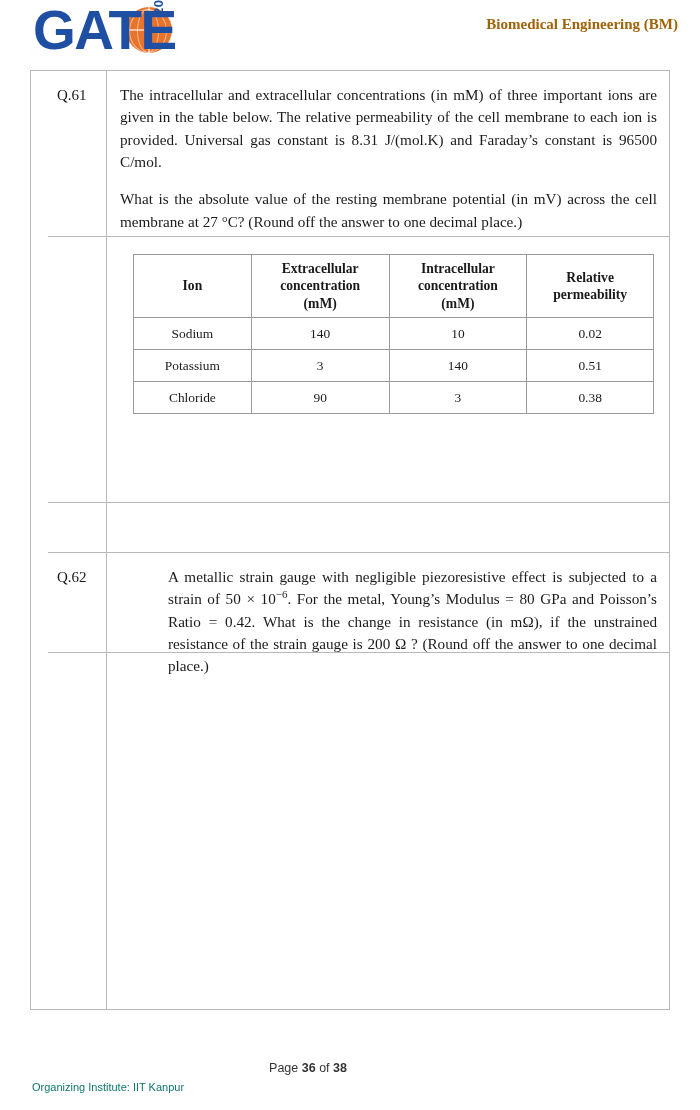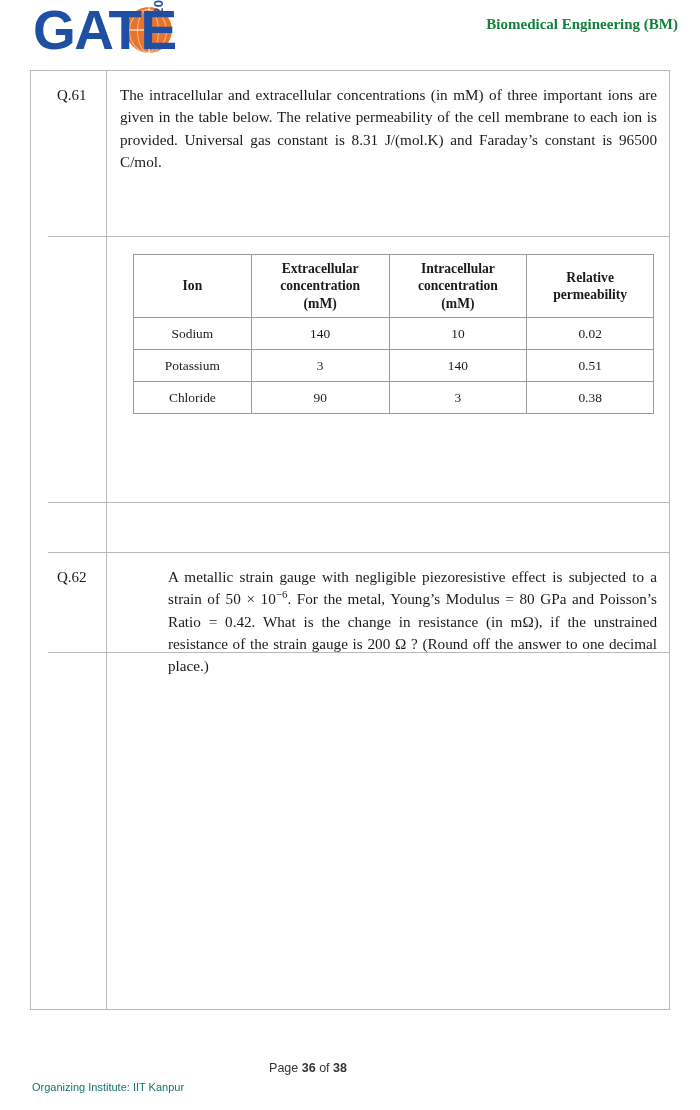--- a/index.html
+++ b/index.html
@@ -95,21 +95,21 @@
     transform-origin: left top;
     white-space: nowrap;
   }
   .paper-title {
     position: absolute;
     right: 22px;
     top: 16px;
     font-family: "Liberation Serif", serif;
     font-weight: bold;
     font-size: 15px;
-    color: #15803d;
+    color: #a16207;
     white-space: nowrap;
   }
 
   
   .qframe {
     position: absolute;
     left: 30px;
     top: 70px;
     width: 640px;
     height: 940px;
@@ -229,20 +229,21 @@
 
   <div class="paper-title">Biomedical Engineering (BM)</div>
 </div>
 
 <div class="qframe">
 
   <div class="qrow row-question61">
     <div class="qnum-cell">Q.61</div>
     <div class="qbody-cell">
       <p>The intracellular and extracellular concentrations (in mM) of three important ions are given in the table below. The relative permeability of the cell membrane to each ion is provided. Universal gas constant is 8.31 J/(mol.K) and Faraday’s constant is 96500 C/mol.</p>
+      <p>What is the absolute value of the resting membrane potential (in mV) across the cell membrane at 27 °C? (Round off the answer to one decimal place.)</p>
     </div>
   </div>
 
   <div class="qrow row-table61">
     <div class="qnum-cell"></div>
     <div class="qbody-cell empty">
       <div class="ion-table-wrap">
         <table class="ion-table">
           <thead>
             <tr>

